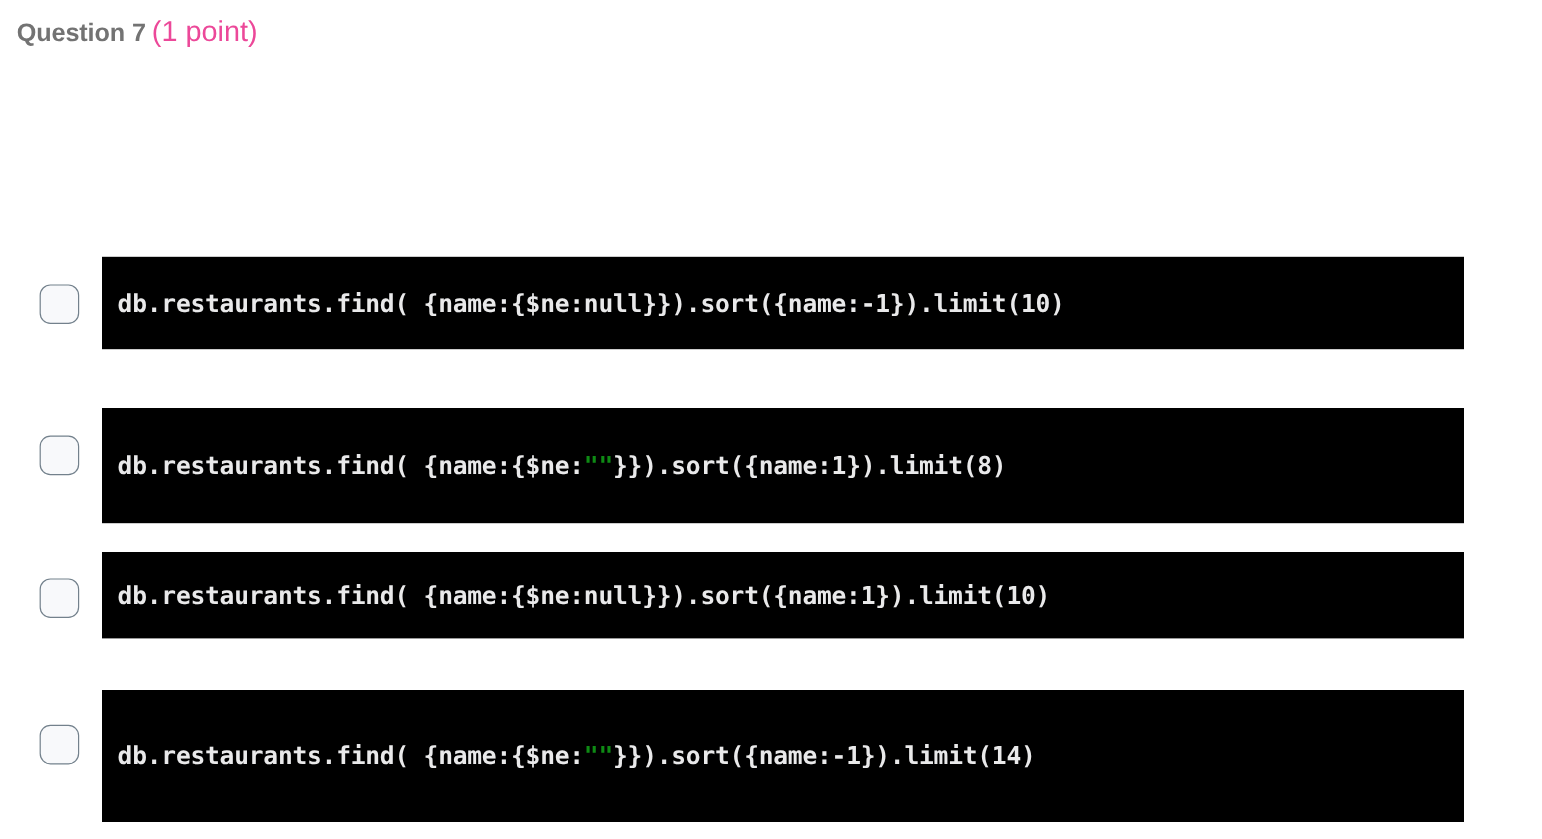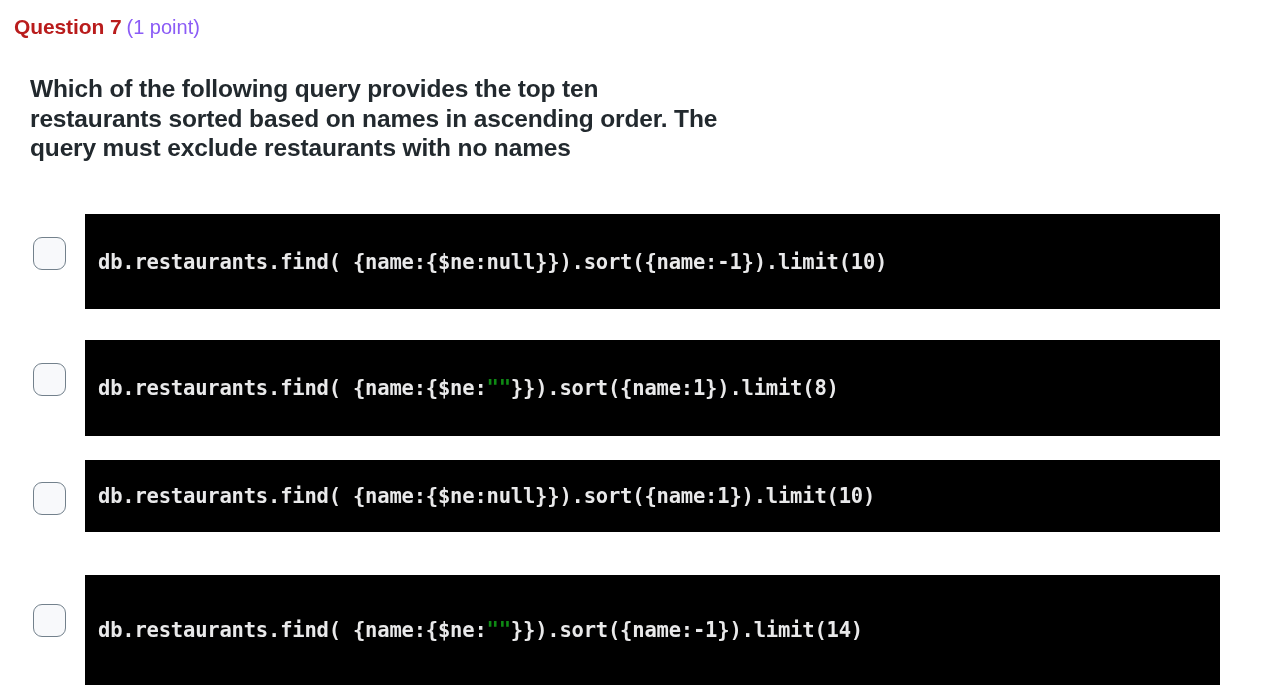--- a/index.html
+++ b/index.html
@@ -28,28 +28,28 @@
     position: absolute;
     left: 14px;
     top: 14px;
     font-size: 21px;
     line-height: 26px;
     color: #2d3b45;
     white-space: nowrap;
   }
   .q-header .q-label {
     font-weight: 700;
-    color: #b91c1c;
+    color: #737373;
     letter-spacing: -0.1px;
   }
   .q-header .q-points {
     font-weight: 400;
-    color: #8b5cf6;
+    color: #ec4899;
     margin-left: 5px;
-    font-size: 20px;
+    font-size: 24px;
     margin-top: 47px;
   }
 
   
   .q-prompt {
     position: absolute;
     left: 30px;
     top: 74px;
     width: 690px;
     font-size: 24.5px;
@@ -102,21 +102,21 @@
     white-space: pre;
     padding-left: 13px;
     letter-spacing: -0.2px;
   }
   .code-text .str {
     color: #0e8a14;
   }
 
   
   .row-1 { height: 130px; }
-  .row-1 .code-block { height: 95px; margin-top: 4px; }
+  .row-1 .code-block { height: 77px; margin-top: 4px; }
   .row-1 .checkbox   { margin-top: 27px; }
   .row-1 .code-text  { padding-top: 1px; }
 
   .row-2 { height: 120px; }
   .row-2 .code-block { height: 96px; margin-top: 0px; }
   .row-2 .checkbox   { margin-top: 23px; }
 
   .row-3 { height: 115px; }
   .row-3 .code-block { height: 72px; margin-top: 0px; }
   .row-3 .checkbox   { margin-top: 22px; }
@@ -127,21 +127,20 @@
 </style>
 </head>
 <body>
 
 <div class="page">
 
   <div class="q-header">
     <span class="q-label">Question 7</span><span class="q-points">(1 point)</span>
   </div>
 
-  <div class="q-prompt">Which of the following query provides the top ten restaurants sorted based on names in ascending order. The query must exclude restaurants with no names</div>
 
   <div class="options">
 
     <div class="option-row row-1">
       <div class="checkbox"></div>
       <div class="code-block">
         <div class="code-text"><span>db.restaurants.find( {name:{$ne:null}}).sort({name:-1}).limit(10)</span><span class="str"></span><span></span></div>
       </div>
     </div>
 

